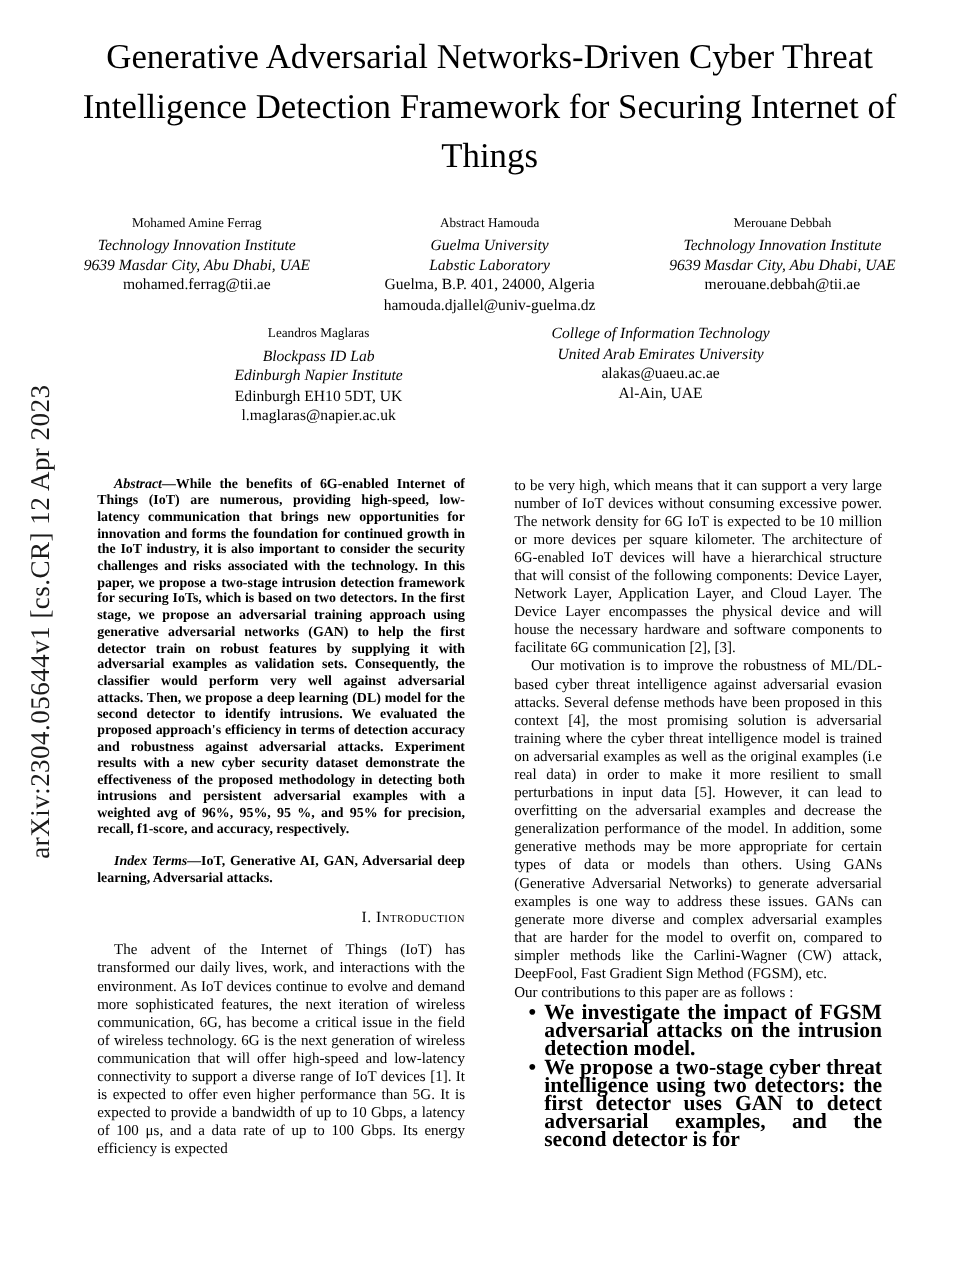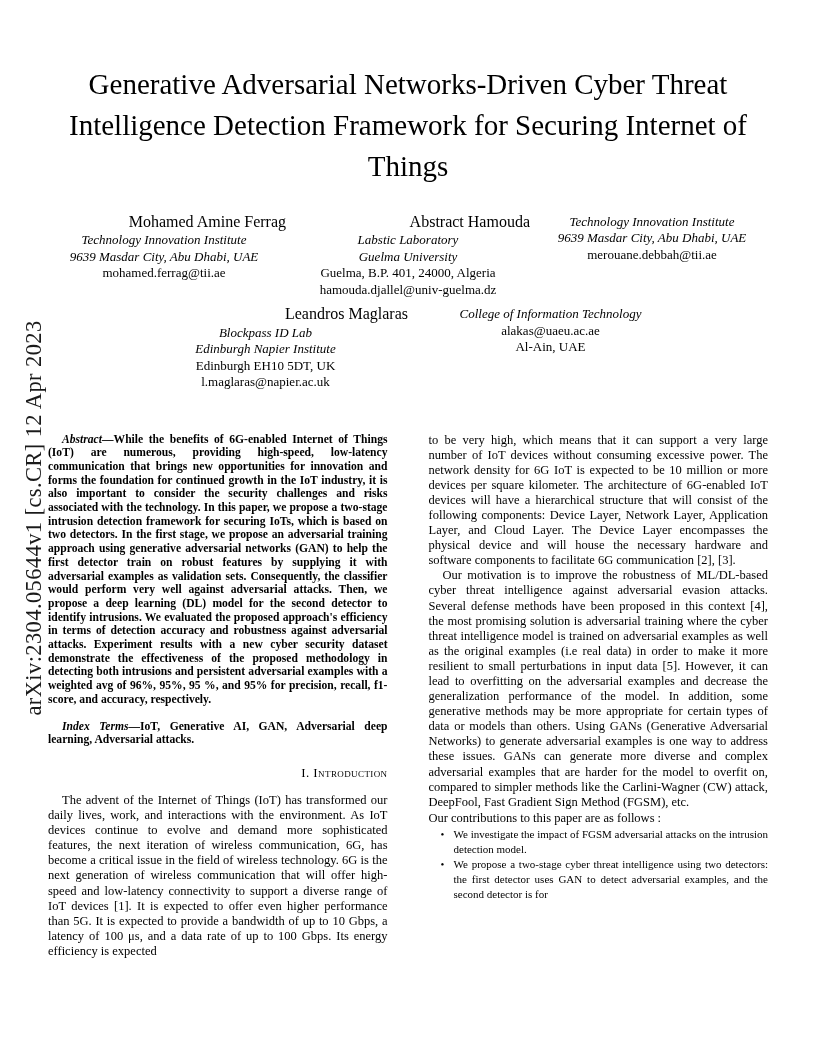--- a/index.html
+++ b/index.html
@@ -18,21 +18,21 @@
     position: absolute;
     top: 518px;
     left: 34px;
     transform: translate(-50%, -50%) rotate(-90deg);
     white-space: nowrap;
     font-size: 22.5px;
     letter-spacing: 0.4px;
     color: #1a1a1a;
   }
   .title {
-    padding-top: 64px;
+    padding-top: 28px;
     width: 690px;
     margin: 0 auto;
     text-align: center;
     font-size: 29px;
     font-weight: 400;
     line-height: 1.42;
   }
   .authors-row {
     display: flex;
     justify-content: space-between;
@@ -41,26 +41,26 @@
   .authors-row.row2 {
     width: 570px;
     margin: 8px auto 0;
   }
   .author {
     flex: 1;
     text-align: center;
     font-size: 13px;
     line-height: 16.5px;
   }
-  .a-name { font-size: 16px; margin-bottom: 2px; text-align: right; }
+  .a-name { font-size: 11px; margin-bottom: 2px; }
   .i { font-style: italic; }
   .columns {
     display: flex;
     gap: 41px;
-    margin: 42px 48px 0;
+    margin: 42px 81px 0;
   }
   .col { flex: 1; min-width: 0; }
   .abstract, .index-terms {
     font-weight: bold;
     font-size: 11.6px;
     line-height: 13.7px;
     text-align: justify;
     text-indent: 14px;
   }
   .index-terms { margin-top: 13px; }
@@ -81,23 +81,24 @@
   .indent { text-indent: 14px; }
   .contrib-intro { margin-top: 1px; }
   .bullets {
     list-style: none;
     margin: 1px 0 0 0;
     padding-left: 12px;
   }
   .bullets li {
     position: relative;
     padding-left: 13px;
-    font-size: 11px;
+    font-size: 18px;
     line-height: 15.1px;
     text-align: justify;
+    font-weight: bold;
   }
   .bullets li::before {
     content: "\2022";
     position: absolute;
     left: 0;
     top: 0;
   }
 </style>
 </head>
 <body>
@@ -110,42 +111,44 @@
 
   <div class="authors-row row1">
     <div class="author">
       <div class="a-name">Mohamed Amine Ferrag</div>
       <div class="a-line i">Technology Innovation Institute</div>
       <div class="a-line i">9639 Masdar City, Abu Dhabi, UAE</div>
       <div class="a-line">mohamed.ferrag@tii.ae</div>
     </div>
     <div class="author">
       <div class="a-name">Abstract Hamouda</div>
+      <div class="a-line i">Guelma University</div>
       <div class="a-line i">Labstic Laboratory</div>
-      <div class="a-line i">Guelma University</div>
       <div class="a-line">Guelma, B.P. 401, 24000, Algeria</div>
       <div class="a-line">hamouda.djallel@univ-guelma.dz</div>
     </div>
     <div class="author">
+      <div class="a-name">Merouane Debbah</div>
       <div class="a-line i">Technology Innovation Institute</div>
       <div class="a-line i">9639 Masdar City, Abu Dhabi, UAE</div>
       <div class="a-line">merouane.debbah@tii.ae</div>
     </div>
   </div>
 
   <div class="authors-row row2">
     <div class="author">
       <div class="a-name">Leandros Maglaras</div>
       <div class="a-line i">Blockpass ID Lab</div>
       <div class="a-line i">Edinburgh Napier Institute</div>
       <div class="a-line">Edinburgh EH10 5DT, UK</div>
       <div class="a-line">l.maglaras@napier.ac.uk</div>
     </div>
     <div class="author">
       <div class="a-line i">College of Information Technology</div>
+      <div class="a-line i">United Arab Emirates University</div>
       <div class="a-line">alakas@uaeu.ac.ae</div>
       <div class="a-line">Al-Ain, UAE</div>
     </div>
   </div>
 
   <div class="columns">
 
     <div class="col">
       <p class="abstract"><span class="lead-it">Abstract—</span><span>While the benefits of 6G-enabled Internet of Things (IoT) are numerous, providing high-speed, low-latency communication that brings new opportunities for innovation and forms the foundation for continued growth in the IoT industry, it is also important to consider the security challenges and risks associated with the technology. In this paper, we propose a two-stage intrusion detection framework for securing IoTs, which is based on two detectors. In the first stage, we propose an adversarial training approach using generative adversarial networks (GAN) to help the first detector train on robust features by supplying it with adversarial examples as validation sets. Consequently, the classifier would perform very well against adversarial attacks. Then, we propose a deep learning (DL) model for the second detector to identify intrusions. We evaluated the proposed approach's efficiency in terms of detection accuracy and robustness against adversarial attacks. Experiment results with a new cyber security dataset demonstrate the effectiveness of the proposed methodology in detecting both intrusions and persistent adversarial examples with a weighted avg of 96%, 95%, 95 %, and 95% for precision, recall, f1-score, and accuracy, respectively.</span></p>
       <p class="index-terms"><span class="lead-it">Index Terms—</span><span>IoT, Generative AI, GAN, Adversarial deep learning, Adversarial attacks.</span></p>

